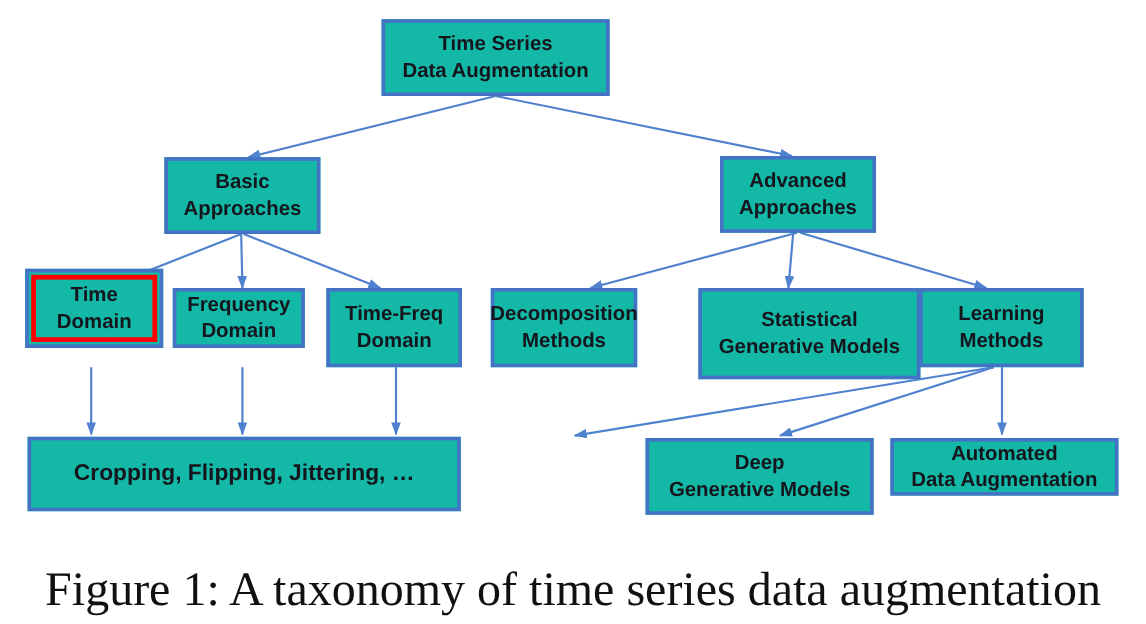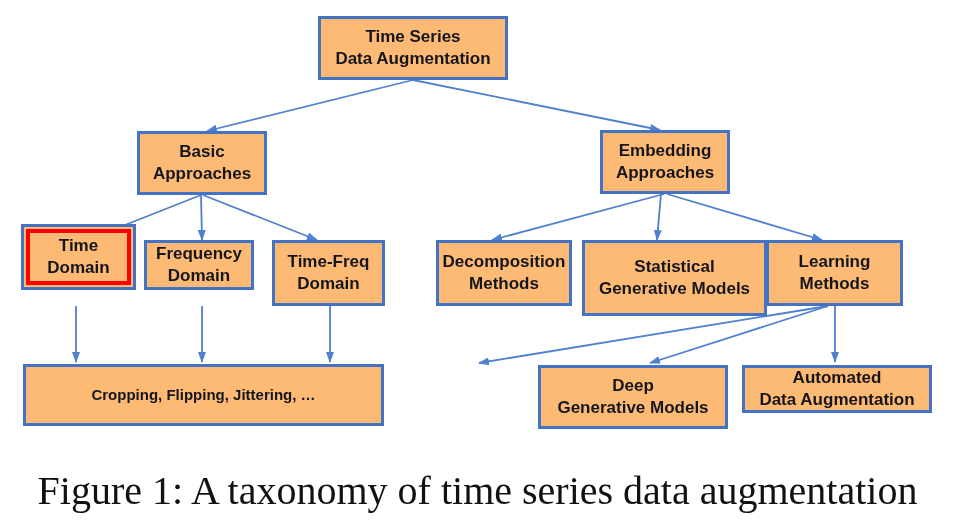--- a/index.html
+++ b/index.html
@@ -12,30 +12,30 @@
   html,body{margin:0;padding:0;background:var(--page);}
   body{
     width:955px;height:520px;position:relative;overflow:hidden;
     font-family:"Liberation Sans", sans-serif;
   }
   .diagram{position:absolute;left:0;top:0;width:955px;height:460px;}
   .edges{position:absolute;left:0;top:0;width:955px;height:460px;pointer-events:none;}
   .edges line{stroke:var(--arrow);stroke-width:1.8;}
   .edges .arrowhead{fill:var(--arrow);}
   .node{
-    position:absolute;box-sizing:border-box;background:#fdba74;
+    position:absolute;box-sizing:border-box;background:#14b8a6;
     border:3px solid var(--blue);
     display:flex;align-items:center;justify-content:center;text-align:center;
   }
   .node .lbl{
     position:relative;z-index:1;
     white-space:pre-line;
     font-weight:bold;font-size:17px;line-height:1.32;color:var(--text);
   }
-  .node--wide .lbl{font-size:15px;}
+  .node--wide .lbl{font-size:19px;}
   .red-frame{
     position:absolute;inset:2px;border:4px solid var(--highlight);z-index:0;
   }
   .caption{
     position:absolute;left:0;right:0;top:467px;text-align:center;
     font-family:"Liberation Serif", serif;font-size:40px;color:#111;
   }
 </style>
 </head>
 <body>
@@ -68,41 +68,41 @@
     <span class="lbl">Time Series
 Data Augmentation</span>
   </div>
 
   <div class="node" style="left:137px;top:131px;width:130px;height:64px">
     <span class="lbl">Basic
 Approaches</span>
   </div>
 
   <div class="node" style="left:600px;top:130px;width:130px;height:64px">
-    <span class="lbl">Embedding
+    <span class="lbl">Advanced
 Approaches</span>
   </div>
 
   <div class="node" style="left:21px;top:224px;width:115px;height:66px">
     <div class="red-frame"></div>
     <span class="lbl">Time
 Domain</span>
   </div>
 
   <div class="node" style="left:144px;top:240px;width:110px;height:50px">
     <span class="lbl">Frequency
 Domain</span>
   </div>
 
   <div class="node" style="left:272px;top:240px;width:113px;height:66px">
     <span class="lbl">Time-Freq
 Domain</span>
   </div>
 
-  <div class="node" style="left:436px;top:240px;width:136px;height:66px">
+  <div class="node" style="left:409px;top:240px;width:122px;height:66px">
     <span class="lbl">Decomposition
 Methods</span>
   </div>
 
   <div class="node" style="left:582px;top:240px;width:185px;height:76px">
     <span class="lbl">Statistical
 Generative Models</span>
   </div>
 
   <div class="node" style="left:766px;top:240px;width:137px;height:66px">

